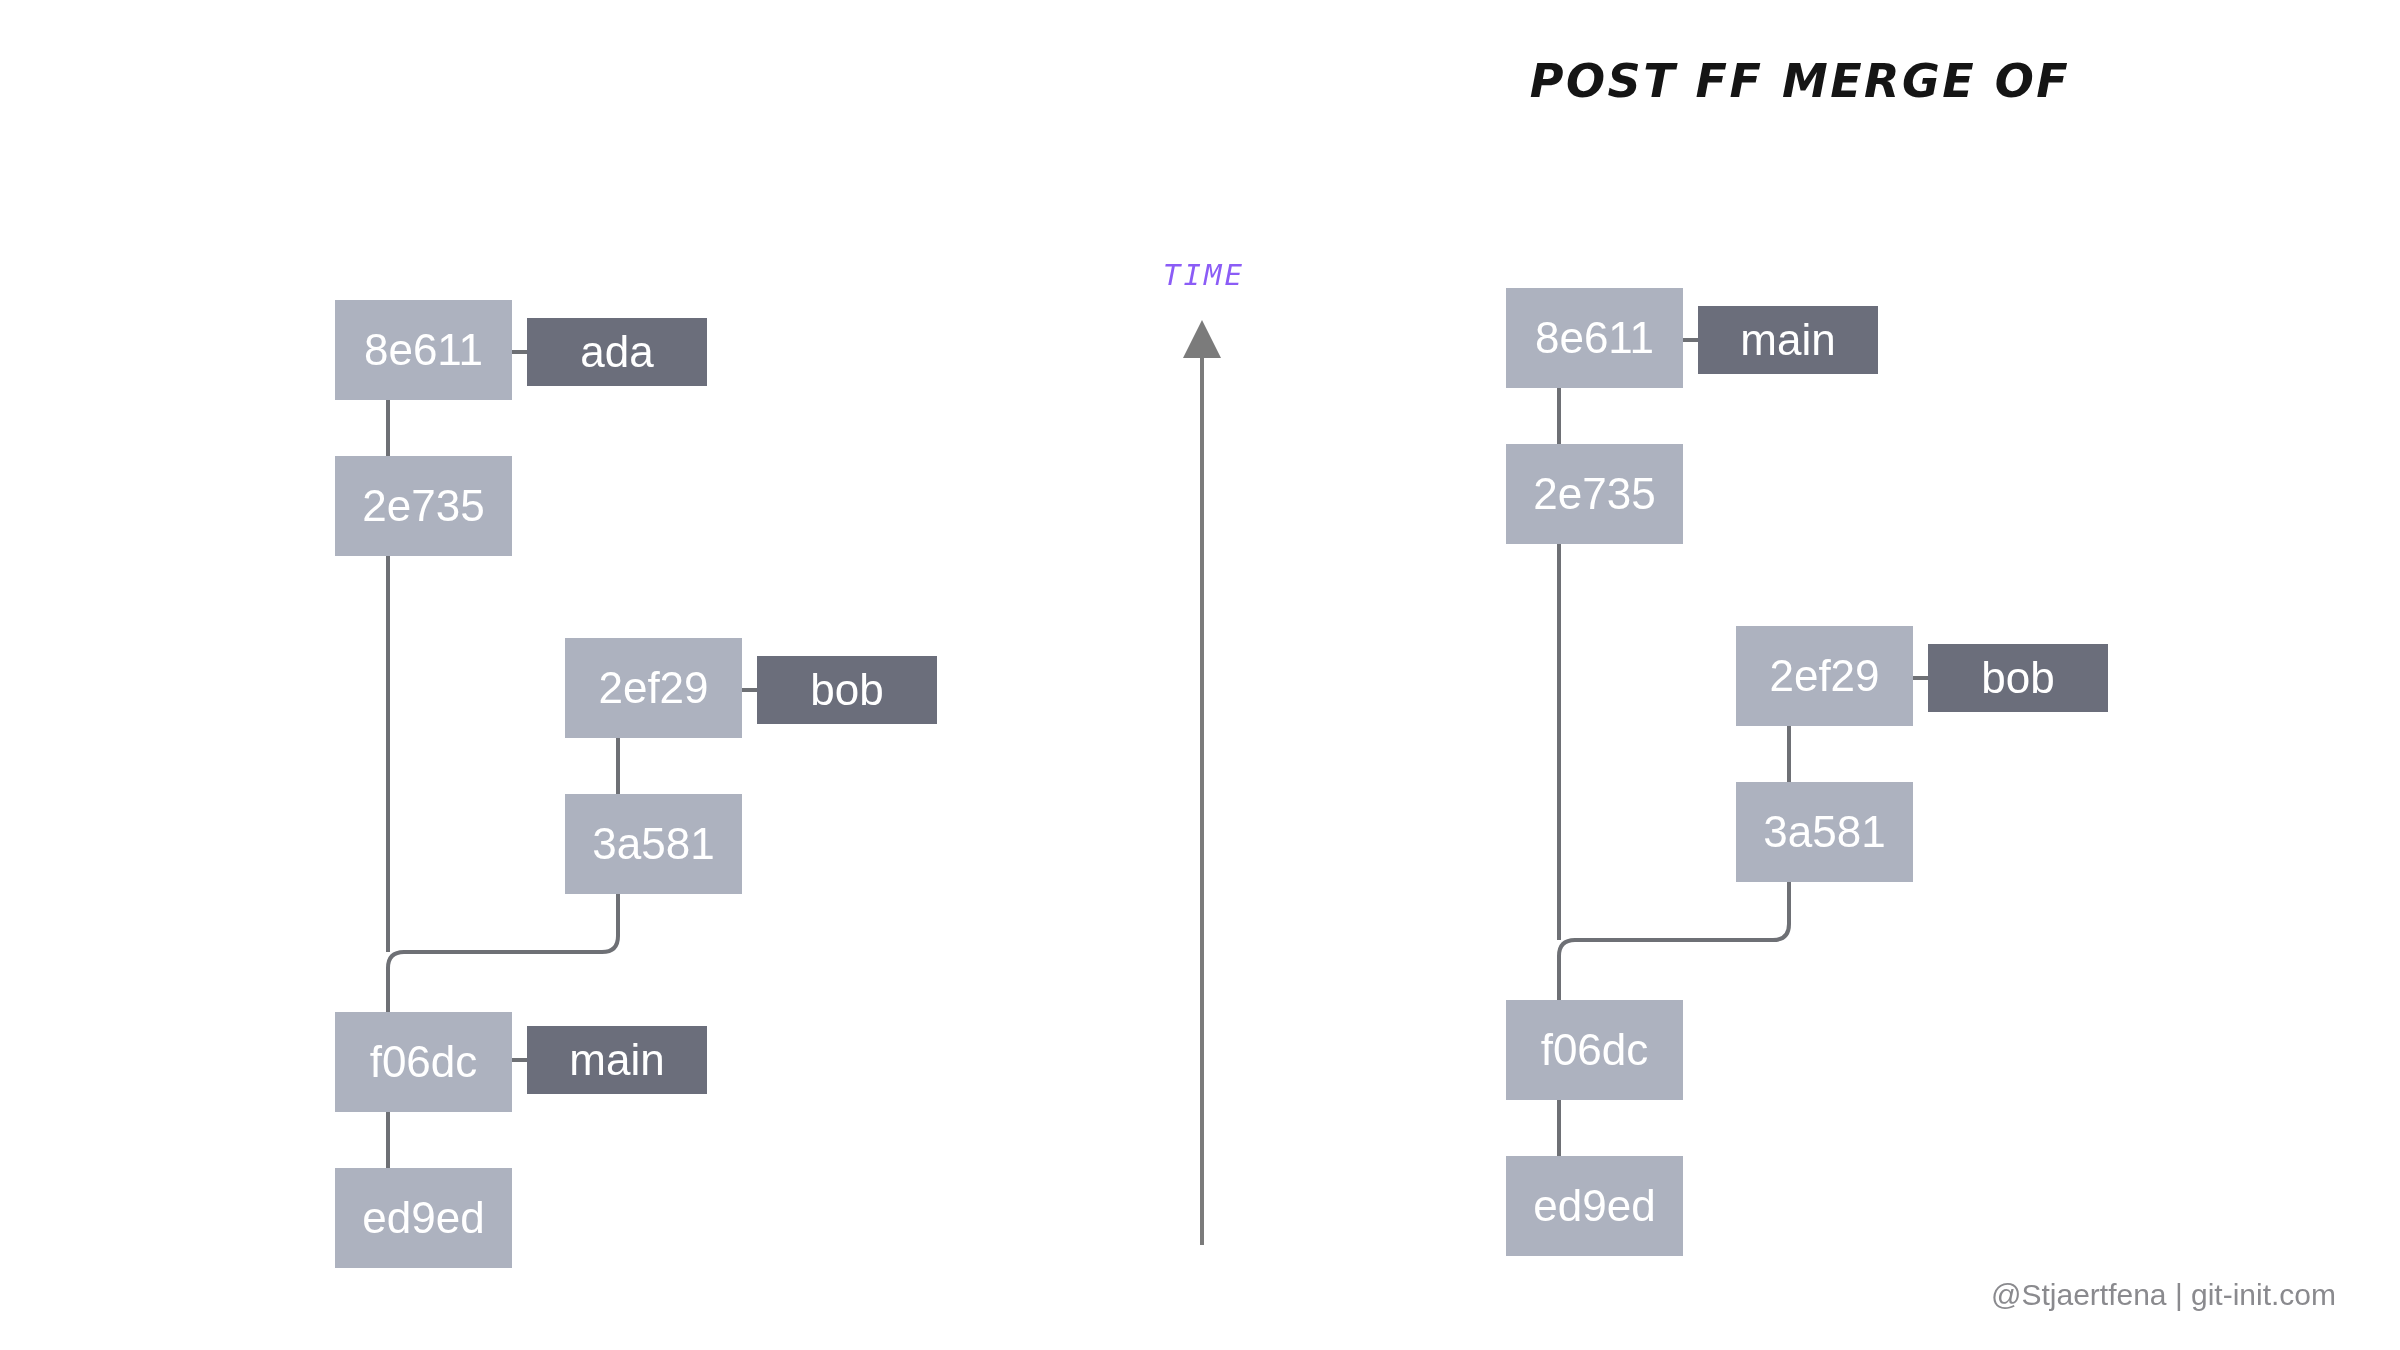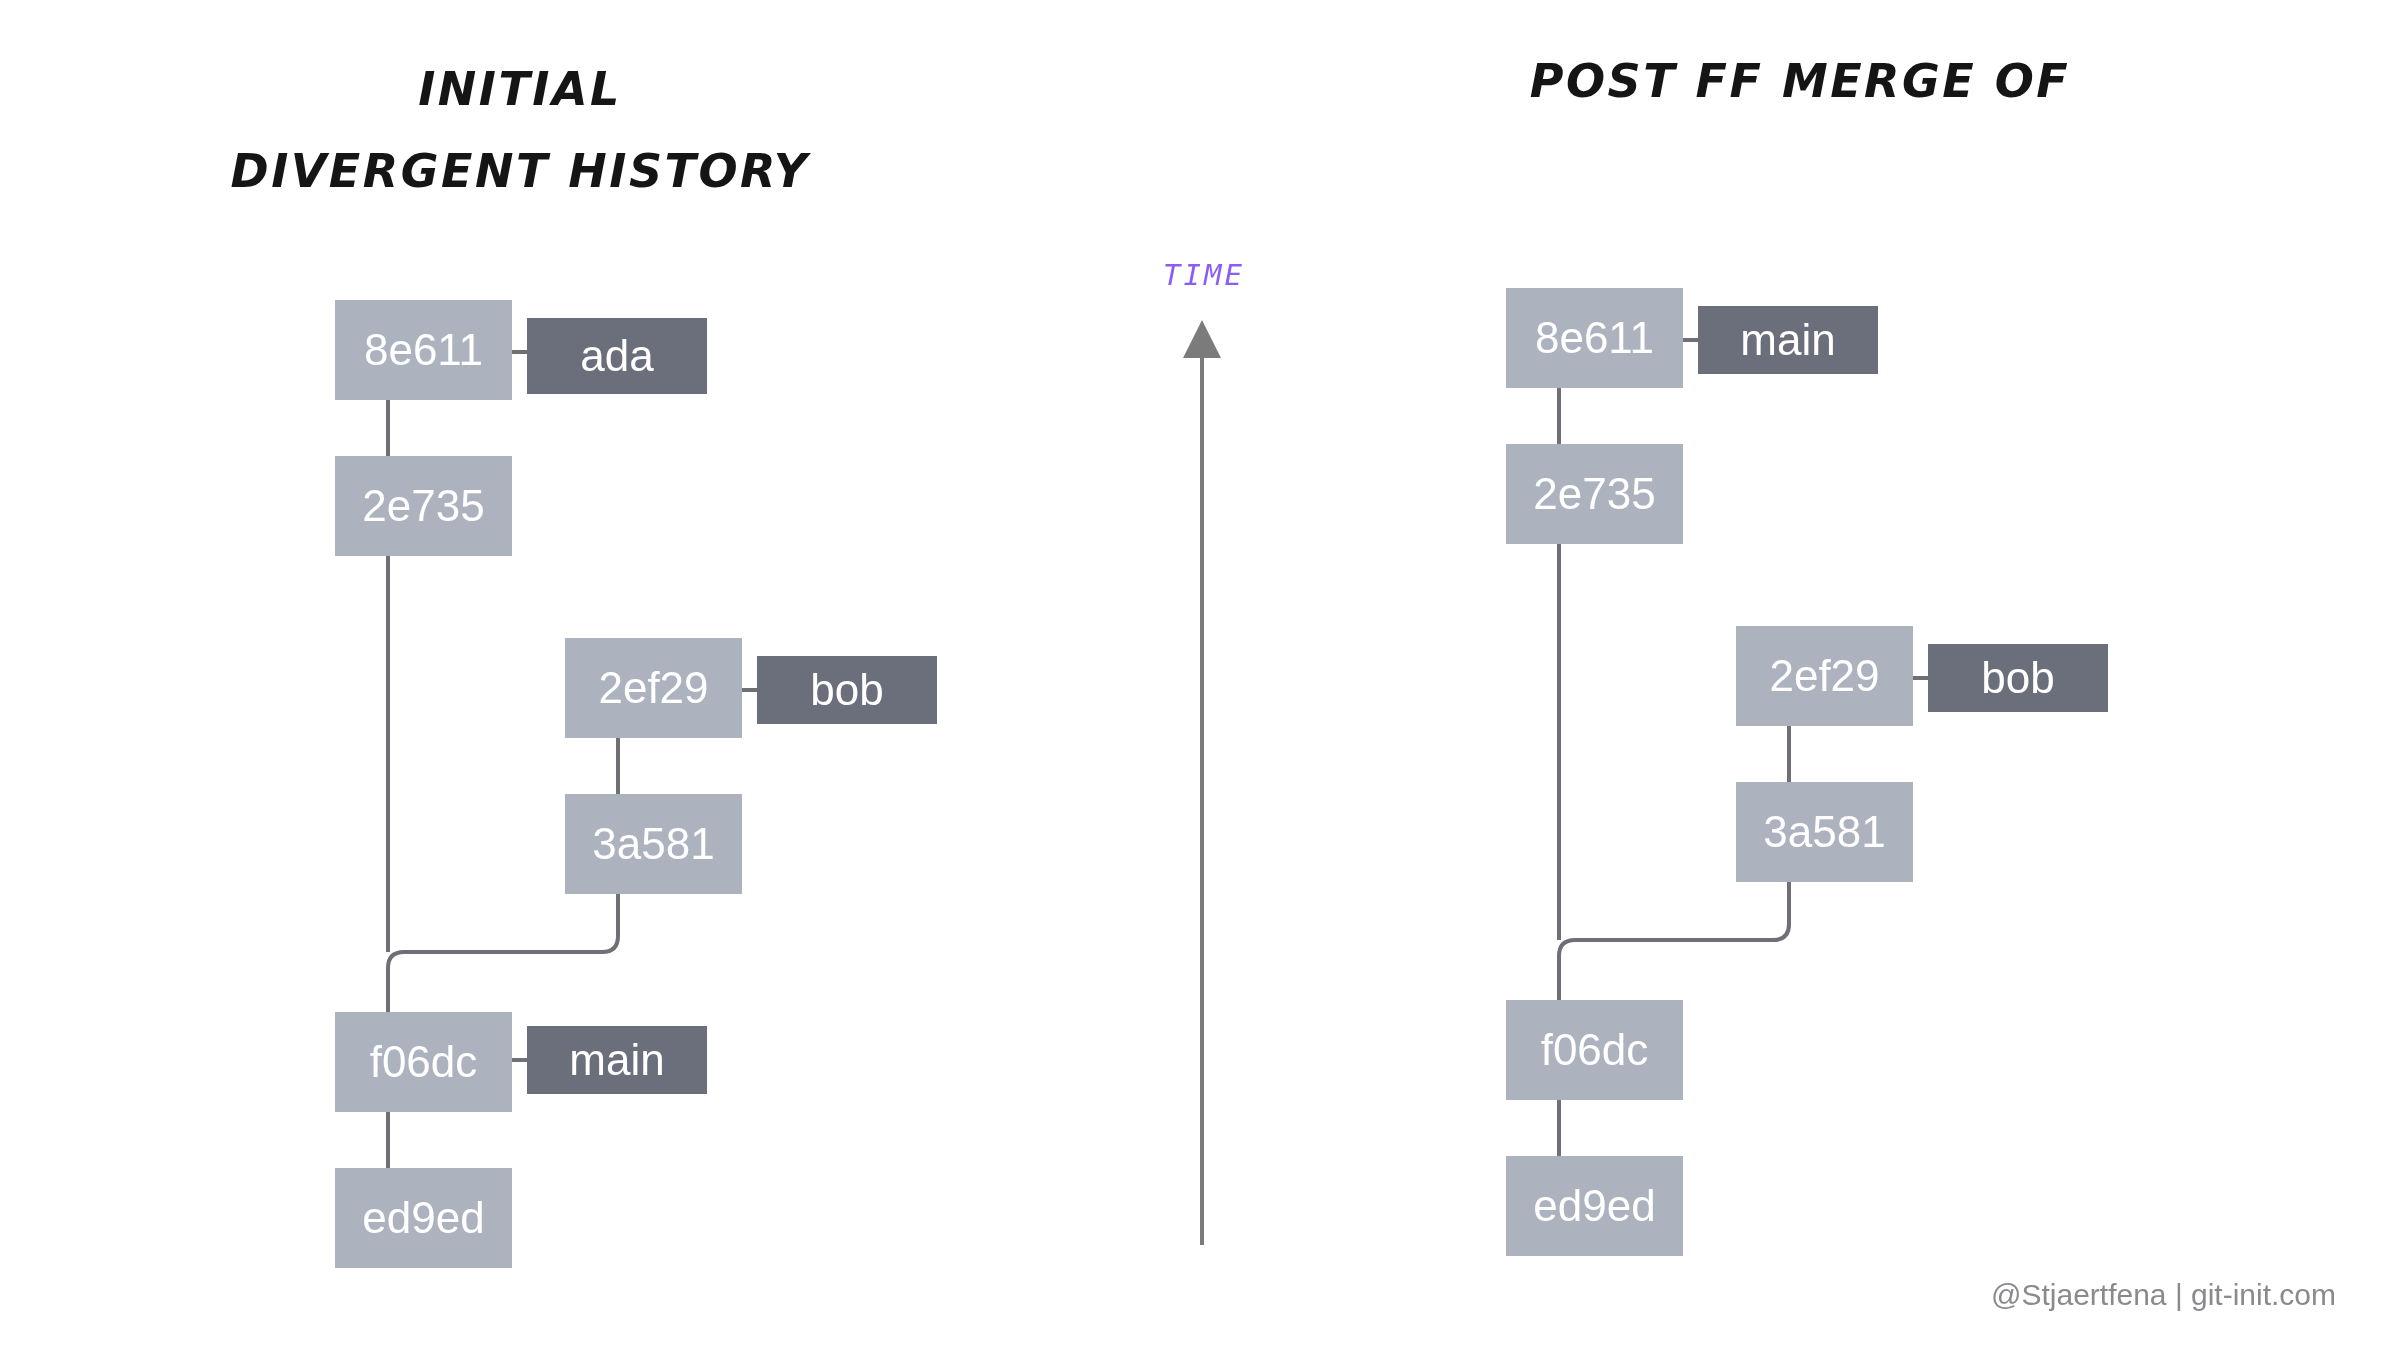--- a/index.html
+++ b/index.html
@@ -143,31 +143,27 @@
 
     <line class="edge-line" x1="1874" y1="678" x2="1928" y2="678"></line>
 
     <line class="edge-line" x1="1789" y1="726" x2="1789" y2="782"></line>
 
     <path class="edge-merge" d="M 1789 882 L 1789 924 Q 1789 940 1773 940 L 1575 940 Q 1559 940 1559 956 L 1559 1000"></path>
 
     <line class="edge-line" x1="1559" y1="1100" x2="1559" y2="1156"></line>
   </svg>
 
-  <div class="panel-title" style="left:120px; top:48px; width:800px;">
-    <span class="tline">INITIAL</span>
-    <span class="tline">DIVERGENT HISTORY</span>
-  </div>
 
   <div class="panel-title" style="left:1400px; top:40px; width:800px;">
     <span class="tline">POST FF MERGE OF</span>
   </div>
 
   <div class="commit-node" style="left:296px; top:300px; width:177px; height:100px;">8e611</div>
-  <div class="branch-label" style="left:527px; top:318px; width:180px; height:76px;">ada</div>
+  <div class="branch-label" style="left:527px; top:318px; width:180px; height:68px;">ada</div>
 
   <div class="commit-node" style="left:296px; top:456px; width:177px; height:100px;">2e735</div>
 
   <div class="commit-node" style="left:526px; top:638px; width:177px; height:100px;">2ef29</div>
   <div class="branch-label" style="left:757px; top:656px; width:180px; height:68px;">bob</div>
 
   <div class="commit-node" style="left:526px; top:794px; width:177px; height:100px;">3a581</div>
 
   <div class="commit-node" style="left:296px; top:1012px; width:177px; height:100px;">f06dc</div>
   <div class="branch-label" style="left:527px; top:1026px; width:180px; height:68px;">main</div>

